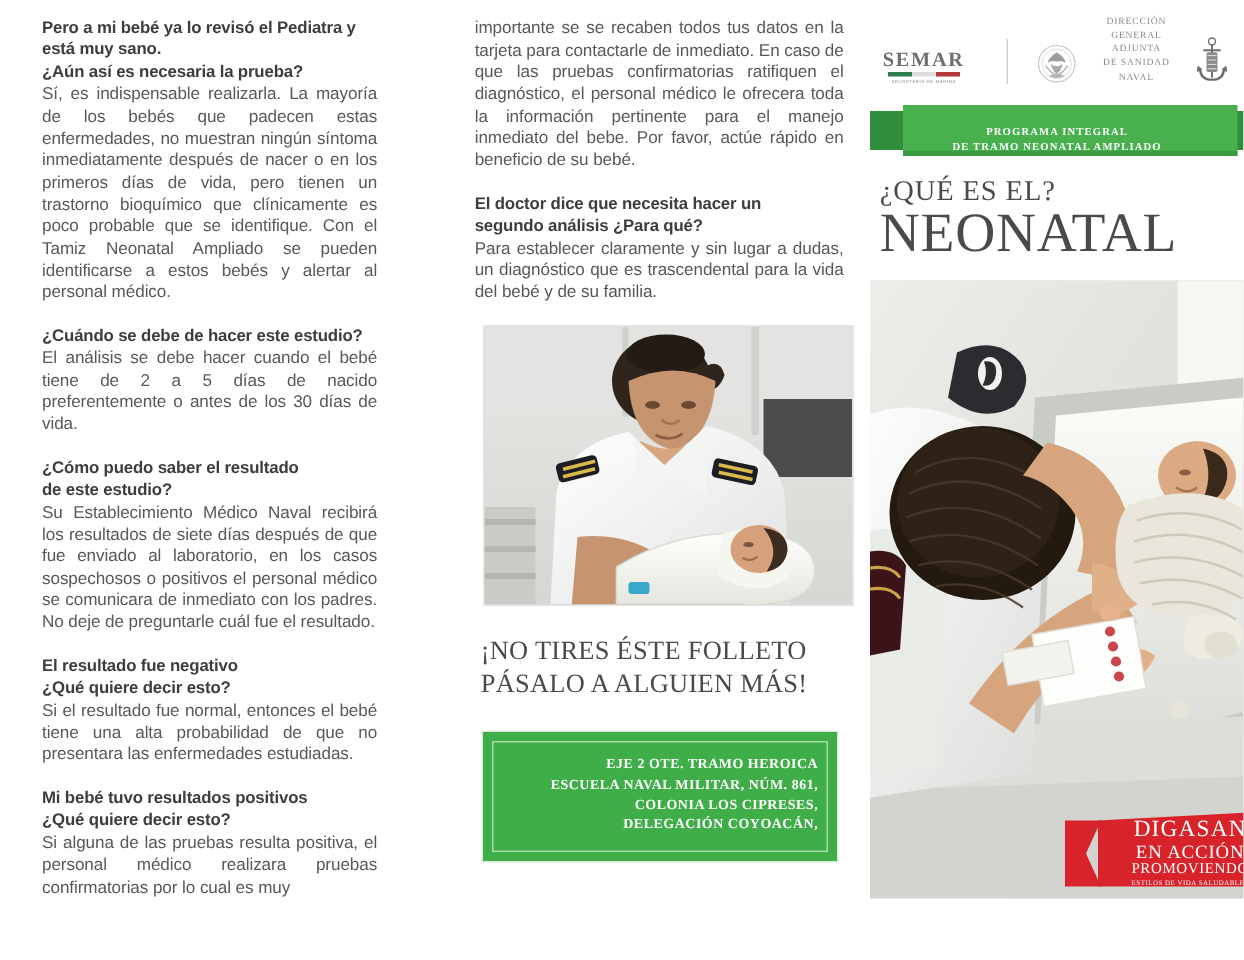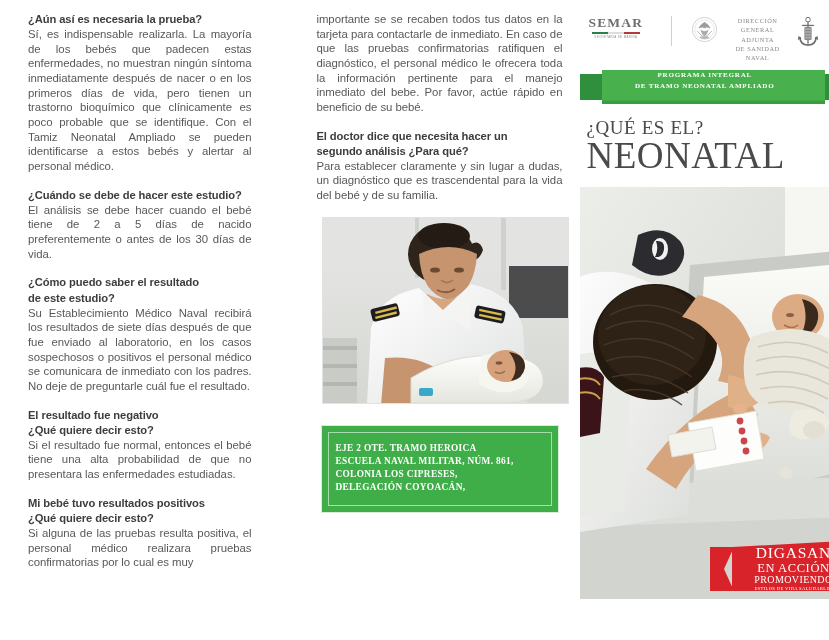--- a/index.html
+++ b/index.html
@@ -31,21 +31,21 @@
   .a{
     font-size:11.4px;color:#585858;line-height:1.285;
     margin:0;text-align:justify;
     -webkit-hyphens:manual;hyphens:manual;
     letter-spacing:-0.05px;
   }
   .a.cont{text-align:justify;}
 
   
   .gov-header{
-    display:flex;align-items:flex-start;gap:12px;
+    display:flex;align-items:flex-end;gap:12px;
     padding:16px 10px 8px 8px;
     height:40px;box-sizing:content-box;
   }
   .semar-logo{
     display:flex;flex-direction:column;align-items:center;
     padding-right:9px;flex:0 0 auto;
   }
   .semar-word{
     font-family:"Liberation Serif", serif;
     font-size:13.5px;font-weight:bold;color:#6e6e6e;
@@ -74,21 +74,21 @@
   }
   .anchor-emblem{width:22px;height:32px;flex:0 0 auto;}
 
   
   .ribbon-wrap{position:relative;margin:6px 0 0 0;height:34px;}
   .ribbon{
     position:absolute;left:0;right:0;top:0;height:34px;
   }
   .ribbon-label{
     position:absolute;left:0;right:0;top:0;height:34px;
-    display:flex;flex-direction:column;align-items:center;justify-content:flex-start;
+    display:flex;flex-direction:column;align-items:center;justify-content:flex-end;
     font-family:"Liberation Serif", serif;
     color:#ffffff;font-size:7.1px;letter-spacing:0.75px;
     line-height:1.5;text-align:center;font-weight:bold;
   }
 
   
   .title-block{
     text-align:left;padding:14px 6px 12px 6px;
     font-family:"Liberation Serif", serif;color:#4a4a4a;
   }
@@ -115,21 +115,21 @@
   .addr-box{
     margin:22px 4px 0 6px;
     background:#3fae49;
     border:2px solid #3fae49;
     outline:1px solid #d8ecd9;
     padding:4px;
   }
   .addr-inner{
     border:1.5px solid #a8dcab;
     padding:9px 6px 10px 6px;
-    text-align:left;
+    text-align:right;
     font-family:"Liberation Serif", serif;
     color:#ffffff;font-size:9.3px;line-height:1.42;
     letter-spacing:0.35px;font-weight:bold;
   }
 
   
   .digasan{
     position:absolute;right:2px;bottom:2px;
     width:135px;height:56px;margin-left:28px;
   }
@@ -145,20 +145,21 @@
   .dg4{font-size:4.6px;letter-spacing:0.35px;display:block;margin-top:1.5px;}
 </style>
 </head>
 <body>
 
 <div class="brochure">
 
   <div class="col col-left">
 
     <div class="qa">
+      <div class="q">Pero a mi bebé ya lo revisó el Pediatra y está muy sano.</div>
       <div class="q">¿Aún así es necesaria la prueba?</div>
       <p class="a">Sí, es indispensable realizarla. La mayoría de los bebés que padecen estas enfermedades, no muestran ningún síntoma inmediatamente después de nacer o en los primeros días de vida, pero tienen un trastorno bioquímico que clínicamente es poco probable que se identifique. Con el Tamiz Neonatal Ampliado se pueden identificarse a estos bebés y alertar al personal médico.</p>
     </div>
 
     <div class="qa">
       <div class="q">¿Cuándo se debe de hacer este estudio?</div>
       <p class="a">El análisis se debe hacer cuando el bebé tiene de 2 a 5 días de nacido preferentemente o antes de los 30 días de vida.</p>
     </div>
 
     <div class="qa">
@@ -249,20 +250,24 @@
         <path d="M88 160 q48 -30 110 -20 q24 6 22 26 q-4 19 -40 19 l-92 0z" fill="url(#blankg)" stroke="#dcdcd5" stroke-width="1"></path>
         <path d="M158 138 q30 -10 44 8 q10 14 -4 24 q-20 10 -42 -4z" fill="#f6f6f1"></path>
         <ellipse cx="183" cy="148" rx="19" ry="16" fill="#d6a07a"></ellipse>
         <path d="M186 134 q16 2 16 15 q-2 12 -14 14 q10 -14 -2 -29z" fill="#3b2b20"></path>
         <ellipse cx="176" cy="145" rx="3.4" ry="1.7" fill="#7a5540"></ellipse>
         <path d="M172 154 q6 3 10 -1" stroke="#9c6a4c" stroke-width="1.4" fill="none"></path>
         <rect x="96" y="170" width="14" height="8" rx="2" fill="#3aa8c9"></rect>
       </svg>
     </div>
 
+    <div class="cta">
+      <div>¡NO TIRES ÉSTE FOLLETO</div>
+      <div>PÁSALO A ALGUIEN MÁS!</div>
+    </div>
 
     <div class="addr-box">
       <div class="addr-inner">
         <div>EJE 2 OTE. TRAMO HEROICA</div>
         <div>ESCUELA NAVAL MILITAR, NÚM. 861,</div>
         <div>COLONIA LOS CIPRESES,</div>
         <div>DELEGACIÓN COYOACÁN,</div>
       </div>
     </div>
 

